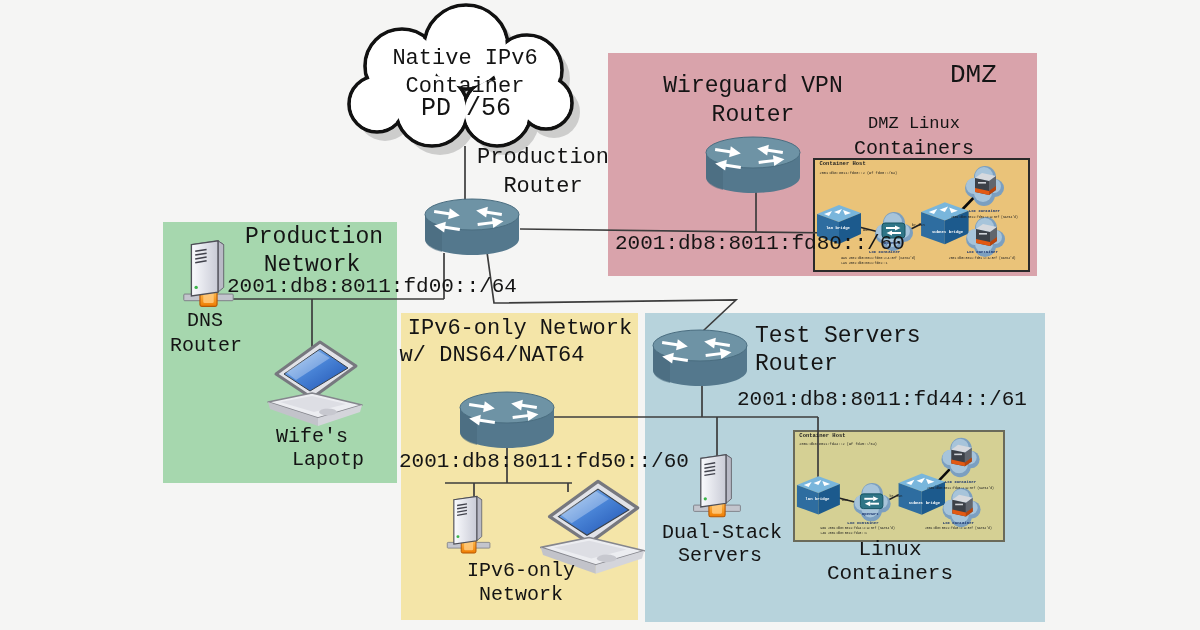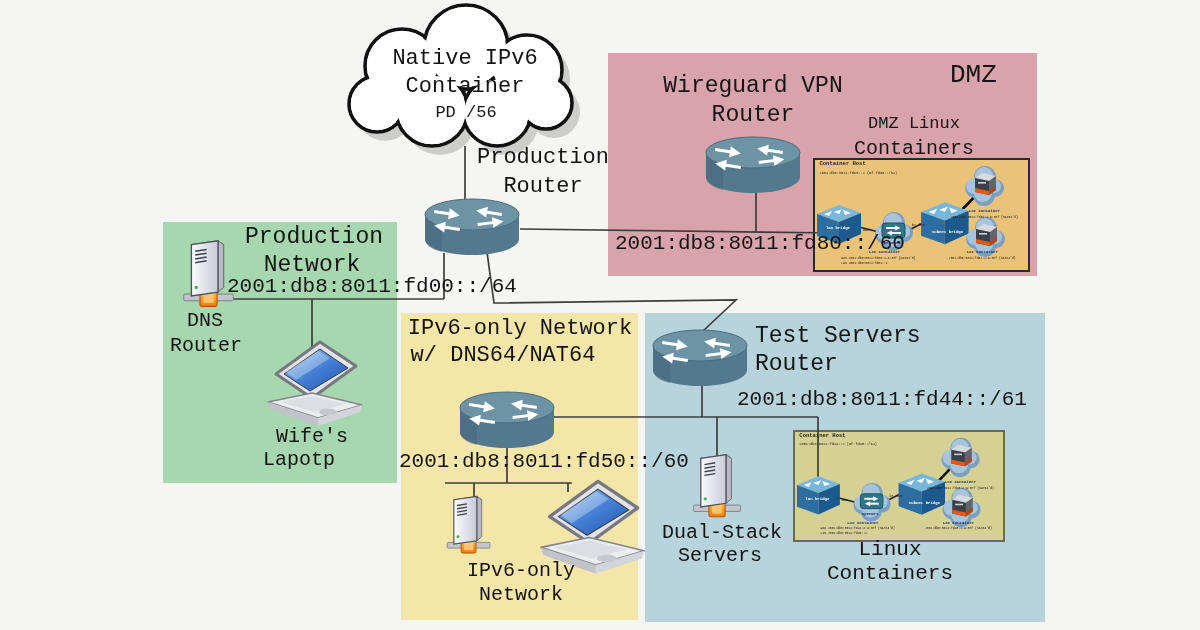--- a/index.html
+++ b/index.html
@@ -247,43 +247,43 @@
     <div class="itxt ctr" style="left:61%;width:36%;top:51%;font-size:3.1px">2001:db8:8011:fd45:2:A:3ef (NAT64'd)</div>
     <div class="itxt ib ctr" style="left:20%;width:26%;top:81%;font-size:4px">LXC Container</div>
     <div class="itxt" style="left:13%;width:48%;top:87%;font-size:3.1px">WAN 2001:db8:8011:fd44:2:A:3ef (NAT64'd)</div>
     <div class="itxt" style="left:13%;width:48%;top:91.5%;font-size:3.1px">LAN 2001:db8:8011:fd45::1</div>
     <div class="itxt ib ctr" style="left:64%;width:28%;top:81%;font-size:4px">LXC Container</div>
     <div class="itxt ctr" style="left:59%;width:38%;top:87%;font-size:3.1px">2001:db8:8011:fd45:2:A:3ef (NAT64'd)</div>
   </div>
 
   <div class="lbl c" style="left:465px;top:48px;font-size:22px">Native IPv6</div>
   <div class="lbl c" style="left:465px;top:76px;font-size:22px">Container</div>
-  <div class="lbl c" style="left:466px;top:104px;font-size:17px">PD /56</div>
+  <div class="lbl c" style="left:466px;top:96px;font-size:25px">PD /56</div>
 
   <div class="lbl c" style="left:543px;top:147px;font-size:22px">Production</div>
   <div class="lbl c" style="left:543px;top:176px;font-size:22px">Router</div>
 
   <div class="lbl" style="left:950px;top:62px;font-size:26px">DMZ</div>
   <div class="lbl c" style="left:753px;top:75px;font-size:23px">Wireguard VPN</div>
   <div class="lbl c" style="left:753px;top:104px;font-size:23px">Router</div>
   <div class="lbl c" style="left:914px;top:115px;font-size:17px">DMZ Linux</div>
   <div class="lbl c" style="left:914px;top:139px;font-size:20px">Containers</div>
   <div class="lbl" style="left:615px;top:233px;font-size:21px">2001:db8:8011:fd80::/60</div>
 
   <div class="lbl c" style="left:314px;top:226px;font-size:23px">Production</div>
   <div class="lbl c" style="left:312px;top:254px;font-size:23px">Network</div>
   <div class="lbl" style="left:227px;top:276px;font-size:21px">2001:db8:8011:fd00::/64</div>
   <div class="lbl c" style="left:205px;top:311px;font-size:20px">DNS</div>
   <div class="lbl c" style="left:206px;top:336px;font-size:20px">Router</div>
   <div class="lbl c" style="left:312px;top:427px;font-size:20px">Wife's</div>
-  <div class="lbl c" style="left:299px;top:450px;font-size:20px">Lapotp</div>
+  <div class="lbl c" style="left:328px;top:450px;font-size:20px">Lapotp</div>
 
 
   <div class="lbl c" style="left:520px;top:318px;font-size:22px">IPv6-only Network</div>
-  <div class="lbl c" style="left:503px;top:345px;font-size:22px">w/ DNS64/NAT64</div>
+  <div class="lbl c" style="left:492px;top:345px;font-size:22px">w/ DNS64/NAT64</div>
   <div class="lbl" style="left:399px;top:451px;font-size:21px">2001:db8:8011:fd50::/60</div>
   <div class="lbl c" style="left:521px;top:561px;font-size:20px">IPv6-only</div>
   <div class="lbl c" style="left:521px;top:585px;font-size:20px">Network</div>
 
   <div class="lbl" style="left:755px;top:325px;font-size:23px">Test Servers</div>
   <div class="lbl" style="left:755px;top:353px;font-size:23px">Router</div>
   <div class="lbl" style="left:737px;top:389px;font-size:21px">2001:db8:8011:fd44::/61</div>
   <div class="lbl c" style="left:722px;top:523px;font-size:20px">Dual-Stack</div>
   <div class="lbl c" style="left:720px;top:546px;font-size:20px">Servers</div>
   <div class="lbl c" style="left:890px;top:539px;font-size:21px">Linux</div>

